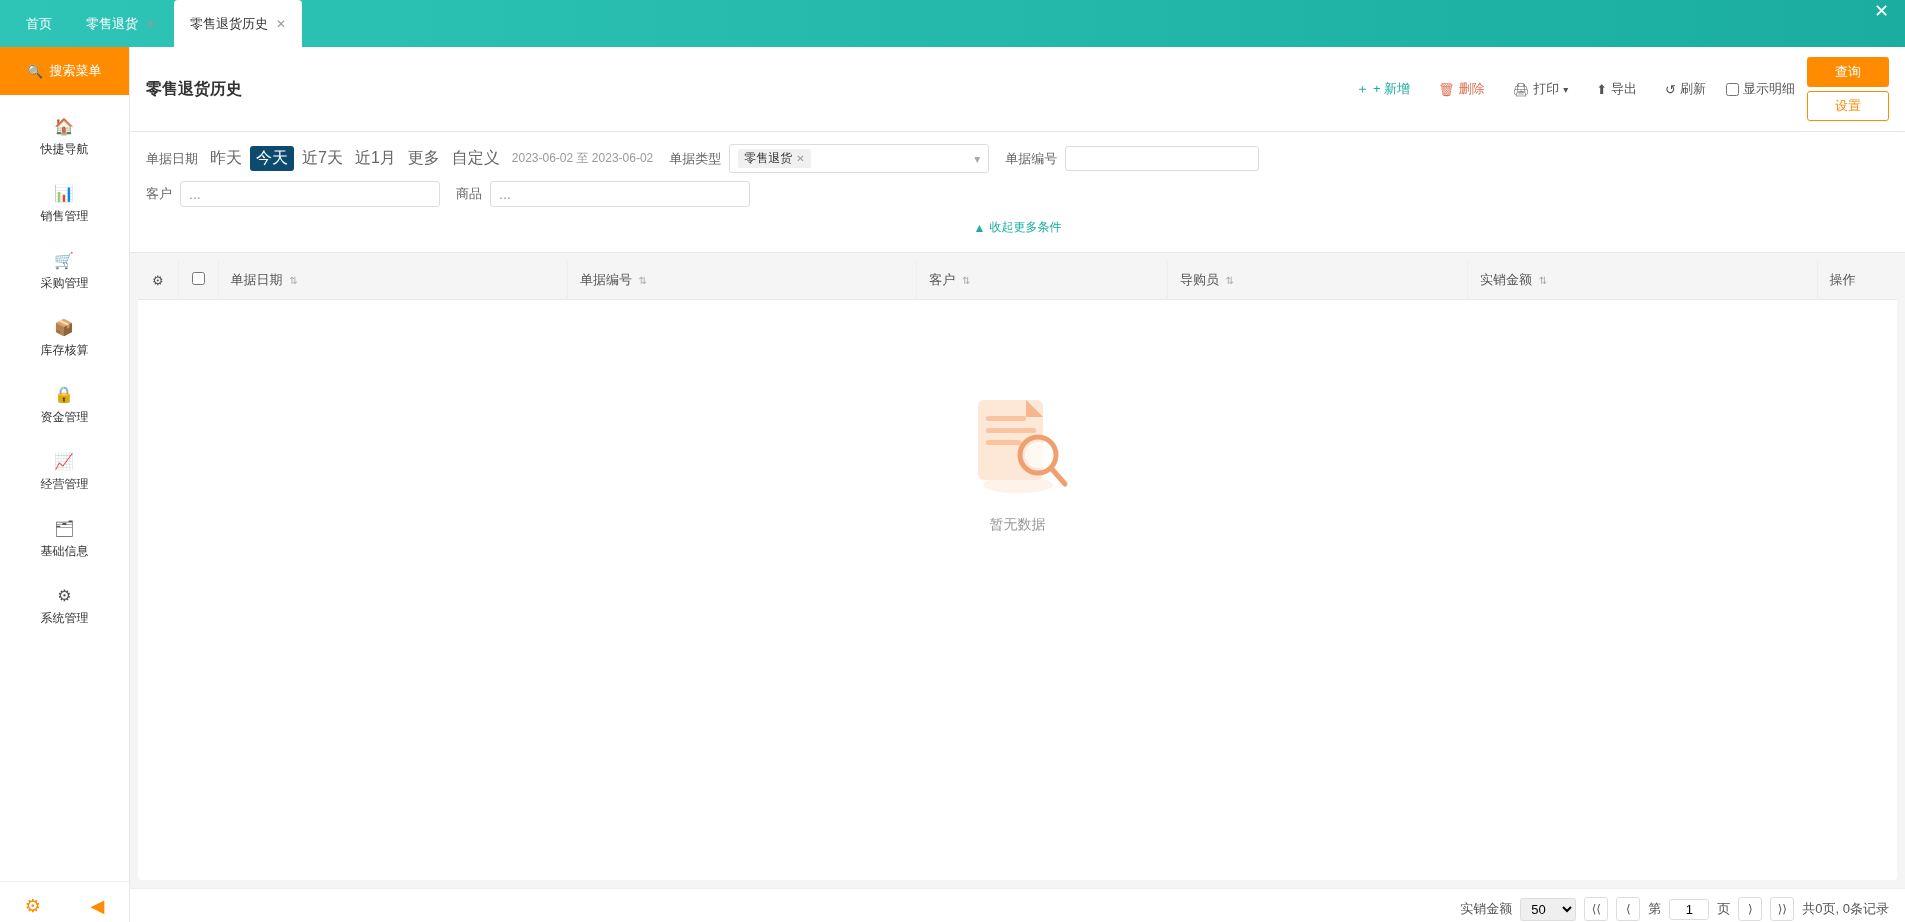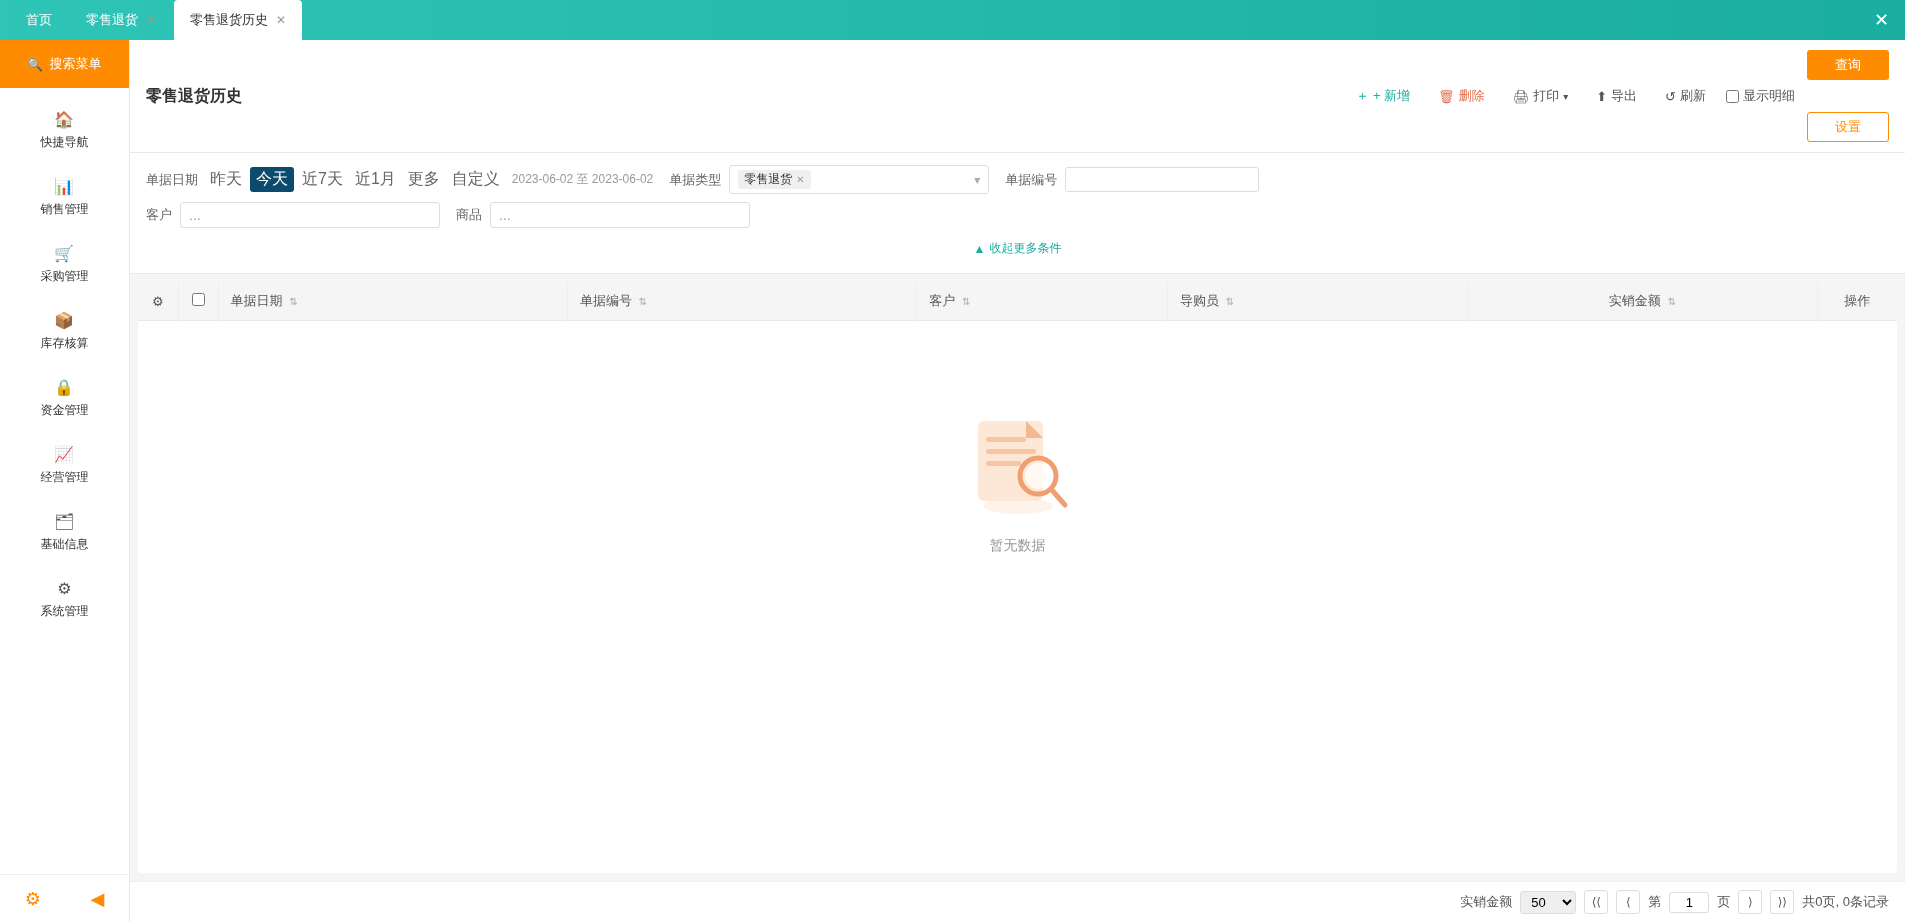--- a/index.html
+++ b/index.html
@@ -1,23 +1,22 @@
 <!DOCTYPE html>
 <html><head>
   <meta charset="utf-8">
   <style>
     * { box-sizing: border-box; margin: 0; padding: 0; font-family: 'Microsoft YaHei', Arial, sans-serif; }
     body { background: #f5f5f5; overflow: hidden; width: 1905px; height: 922px; }
 
     
     .top-bar {
-      height: 40px;
+      height: 47px;
       background: linear-gradient(90deg, #2EC5B6 0%, #1AADA0 100%);
       display: flex;
-      align-items: center;
       padding: 0 0 0 10px;
       position: relative;
     }
     .top-bar .tabs {
       display: flex;
       align-items: center;
       gap: 2px;
       height: 100%;
     }
     .top-bar .tab {
@@ -172,21 +171,20 @@
       font-size: 13px;
     }
     .btn-settings {
       background: #fff;
       color: #FF8C00;
       border: 1px solid #FF8C00;
       padding: 5px 16px;
       border-radius: 3px;
       cursor: pointer;
       font-size: 13px;
-      margin-top: 28px;
     }
 
     
     .filter-area {
       background: #fff;
       padding: 12px 16px;
       border-bottom: 1px solid #e8e8e8;
     }
     .filter-row {
       display: flex;
@@ -307,21 +305,21 @@
       white-space: nowrap;
       border-right: 1px solid #eee;
     }
     thead th:last-child { border-right: none; }
     .sort-icon { color: #aaa; font-size: 10px; margin-left: 3px; }
     .settings-th {
       width: 40px;
       text-align: center;
     }
     .checkbox-th { width: 40px; text-align: center; }
-    .action-th { width: 80px; text-align: center; }
+    .action-th { width: 80px; }
     .amount-th { text-align: right; }
 
     
     .empty-state {
       display: flex;
       flex-direction: column;
       align-items: center;
       justify-content: center;
       padding: 80px 0;
       color: #999;
@@ -552,21 +550,21 @@
               <span class="sort-icon">⇅</span>
             </th>
             <th>
               <span>客户</span>
               <span class="sort-icon">⇅</span>
             </th>
             <th>
               <span>导购员</span>
               <span class="sort-icon">⇅</span>
             </th>
-            <th class="amount-th" style="text-align:center;">
+            <th class="amount-th" style="text-align:left;">
               <span>实销金额</span>
               <span class="sort-icon">⇅</span>
             </th>
             <th class="action-th">操作</th>
           </tr>
         </thead>
         <tbody>
           <tr>
             <td colspan="8">
               <div class="empty-state">

